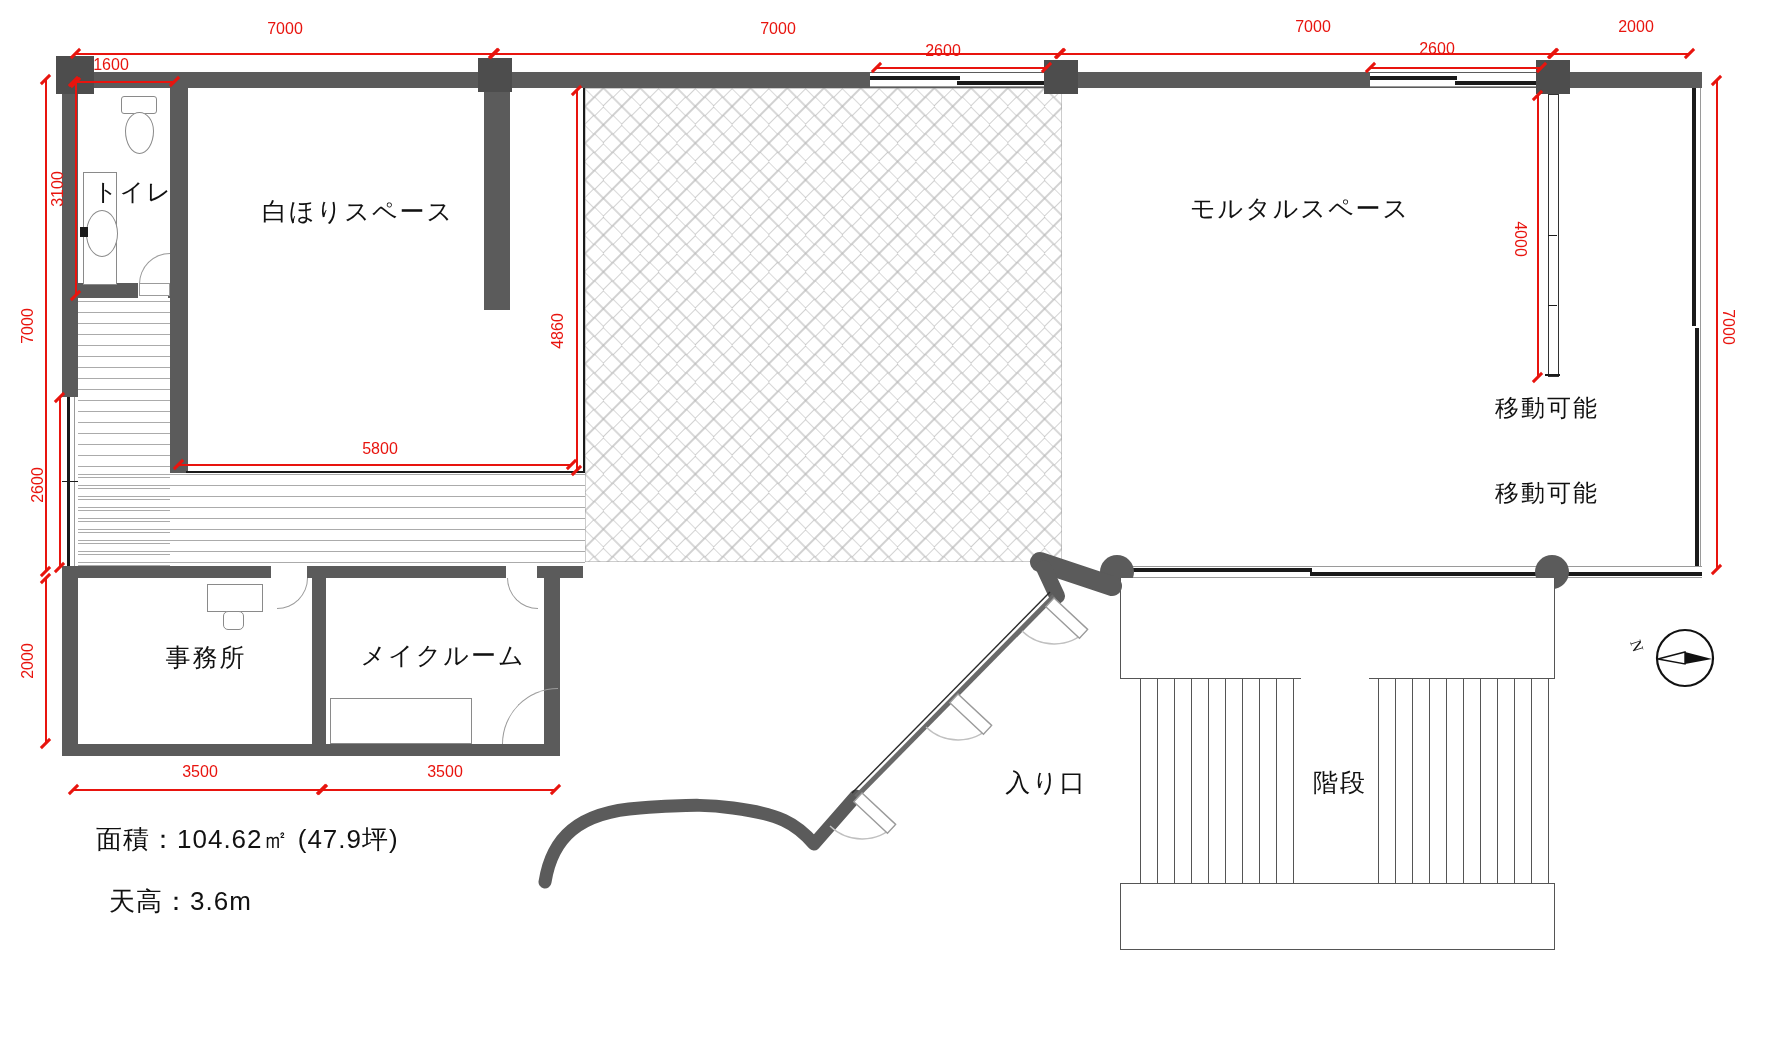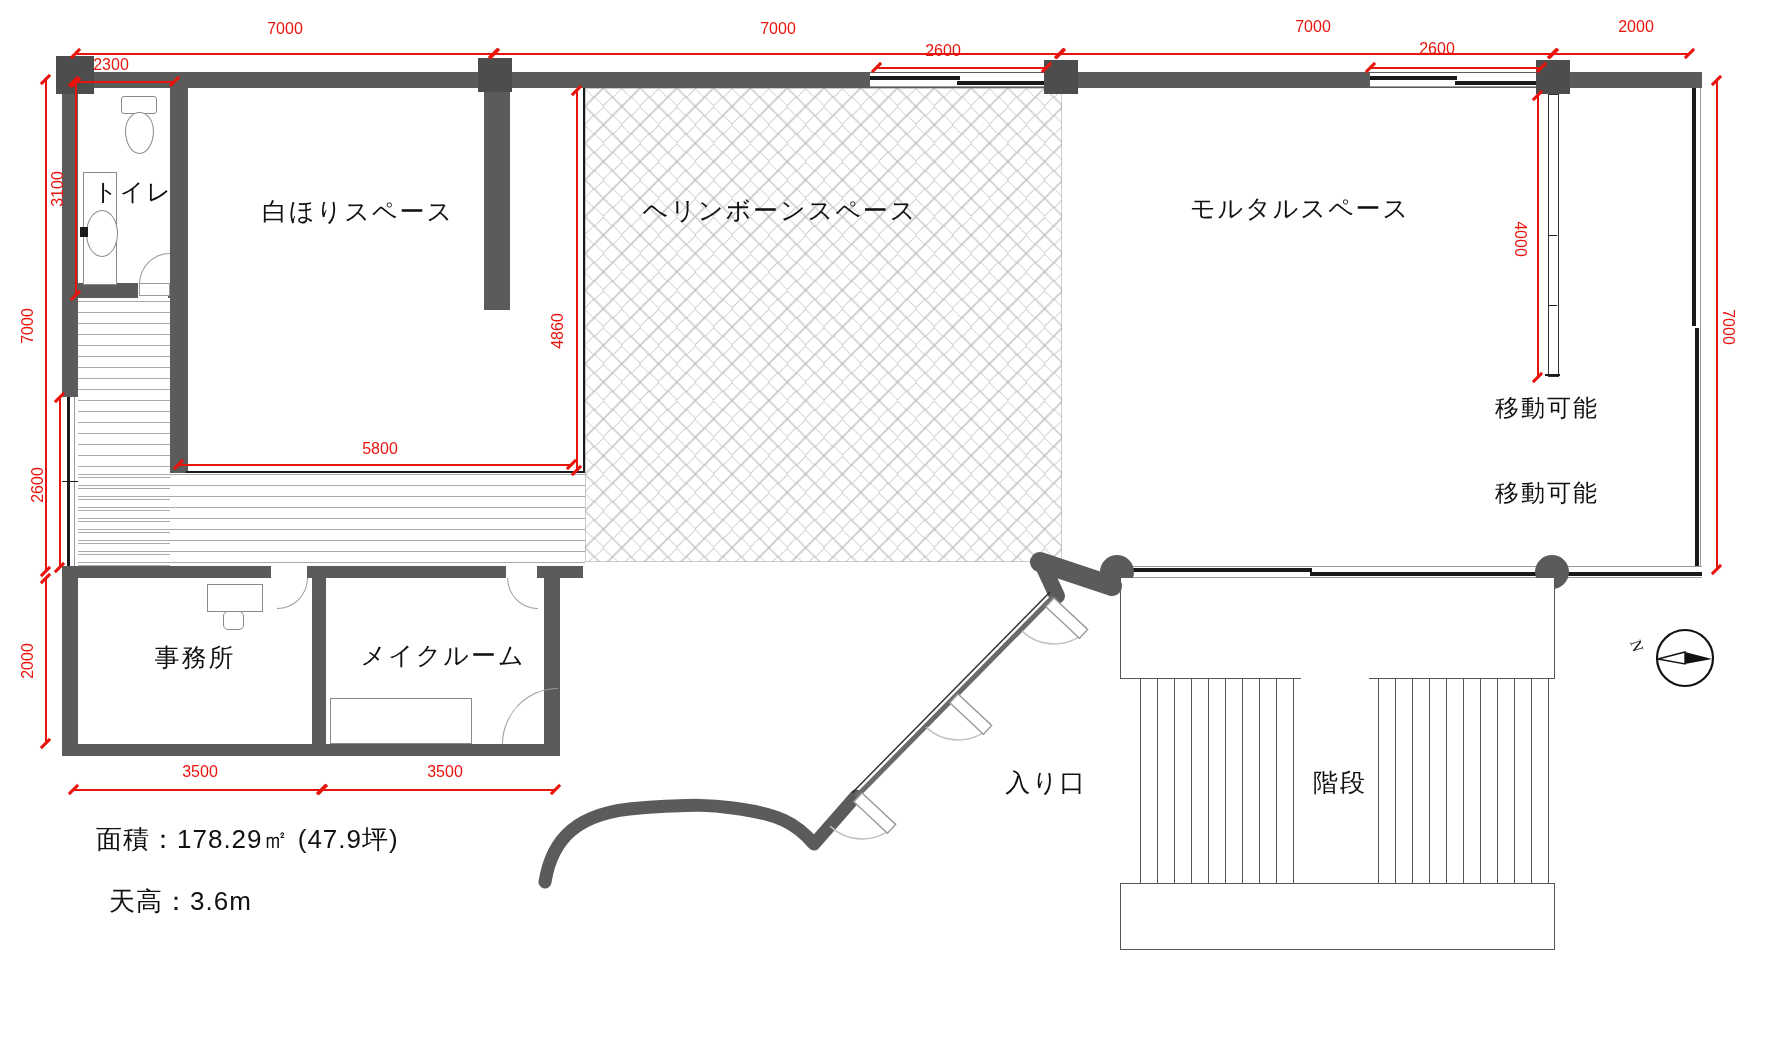--- a/index.html
+++ b/index.html
@@ -151,41 +151,40 @@
 
   <svg class="abs" style="left:1650px;top:622px;" width="70" height="70" viewBox="0 0 70 70">
     <circle cx="35" cy="36" r="28" fill="#fff" stroke="#111" stroke-width="2.2"></circle>
     <path d="M 8 37 L 35 30 L 35 42 Z" fill="#fff" stroke="#111" stroke-width="1.4"></path>
     <path d="M 35 30 L 62 37 L 35 42 Z" fill="#111"></path>
   </svg>
   <span class="anno-label" style="left:1630px;top:638px;font-size:16px;font-family:'Liberation Serif',serif;transform:rotate(72deg);">N</span>
 
   <div class="room-label" style="left:88px;top:176px;width:90px;font-size:24px;">トイレ</div>
   <div class="room-label" style="left:248px;top:195px;width:220px;">白ほりスペース</div>
-  <div class="room-label" style="left:640px;top:194px;width:280px;">ヘリンボーンスペース</div>
   <div class="room-label" style="left:1190px;top:192px;width:220px;">モルタルスペース</div>
-  <div class="room-label" style="left:135px;top:641px;width:120px;">事務所</div>
+  <div class="room-label" style="left:146px;top:641px;width:120px;">事務所</div>
   <div class="room-label" style="left:353px;top:639px;width:180px;">メイクルーム</div>
   <div class="room-label" style="left:986px;top:766px;width:120px;">入り口</div>
   <div class="room-label" style="left:1290px;top:766px;width:100px;">階段</div>
 
   <div class="anno-label" style="left:1495px;top:392px;">移動可能</div>
   <div class="anno-label" style="left:1495px;top:437px;margin-top:40px;">移動可能</div>
 
   <div class="hdim" style="left:75px;top:53px;width:419px;"></div>
   <div class="dim-label" style="left:255px;top:20px;width:60px;">7000</div>
   <div class="hdim" style="left:494px;top:53px;width:566px;"></div>
   <div class="dim-label" style="left:748px;top:20px;width:60px;">7000</div>
   <div class="hdim" style="left:1060px;top:53px;width:493px;"></div>
   <div class="dim-label" style="left:1283px;top:18px;width:60px;">7000</div>
   <div class="hdim" style="left:1553px;top:53px;width:137px;"></div>
   <div class="dim-label" style="left:1606px;top:18px;width:60px;">2000</div>
 
   <div class="hdim" style="left:73px;top:81px;width:102px;"></div>
-  <div class="dim-label" style="left:86px;top:56px;width:50px;">2300</div>
+  <div class="dim-label" style="left:86px;top:56px;width:50px;">1600</div>
   <div class="hdim" style="left:876px;top:67px;width:171px;"></div>
   <div class="dim-label" style="left:918px;top:42px;width:50px;">2600</div>
   <div class="hdim" style="left:1370px;top:67px;width:172px;"></div>
   <div class="dim-label" style="left:1412px;top:40px;width:50px;">2600</div>
 
   <div class="vdim" style="left:75px;top:82px;height:214px;"></div>
   <div class="dim-label rot-ccw" style="left:36px;top:180px;width:44px;">3100</div>
   <div class="vdim" style="left:45px;top:79px;height:493px;"></div>
   <div class="dim-label rot-ccw" style="left:6px;top:317px;width:44px;">7000</div>
   <div class="vdim" style="left:59px;top:397px;height:171px;"></div>
@@ -201,16 +200,16 @@
   <div class="vdim" style="left:1537px;top:95px;height:283px;"></div>
   <div class="dim-label rot-cw" style="left:1498px;top:230px;width:44px;">4000</div>
   <div class="vdim" style="left:1716px;top:80px;height:490px;"></div>
   <div class="dim-label rot-cw" style="left:1706px;top:318px;width:44px;">7000</div>
 
   <div class="hdim" style="left:73px;top:789px;width:249px;"></div>
   <div class="dim-label" style="left:172px;top:763px;width:56px;">3500</div>
   <div class="hdim" style="left:322px;top:789px;width:234px;"></div>
   <div class="dim-label" style="left:417px;top:763px;width:56px;">3500</div>
 
-  <div class="info-label" style="left:96px;top:822px;">面積：178.29㎡ (47.9坪)</div>
+  <div class="info-label" style="left:96px;top:822px;">面積：104.62㎡ (47.9坪)</div>
   <div class="info-label" style="left:109px;top:884px;">天高：3.6m</div>
 
 </div>
 
 </body></html>

